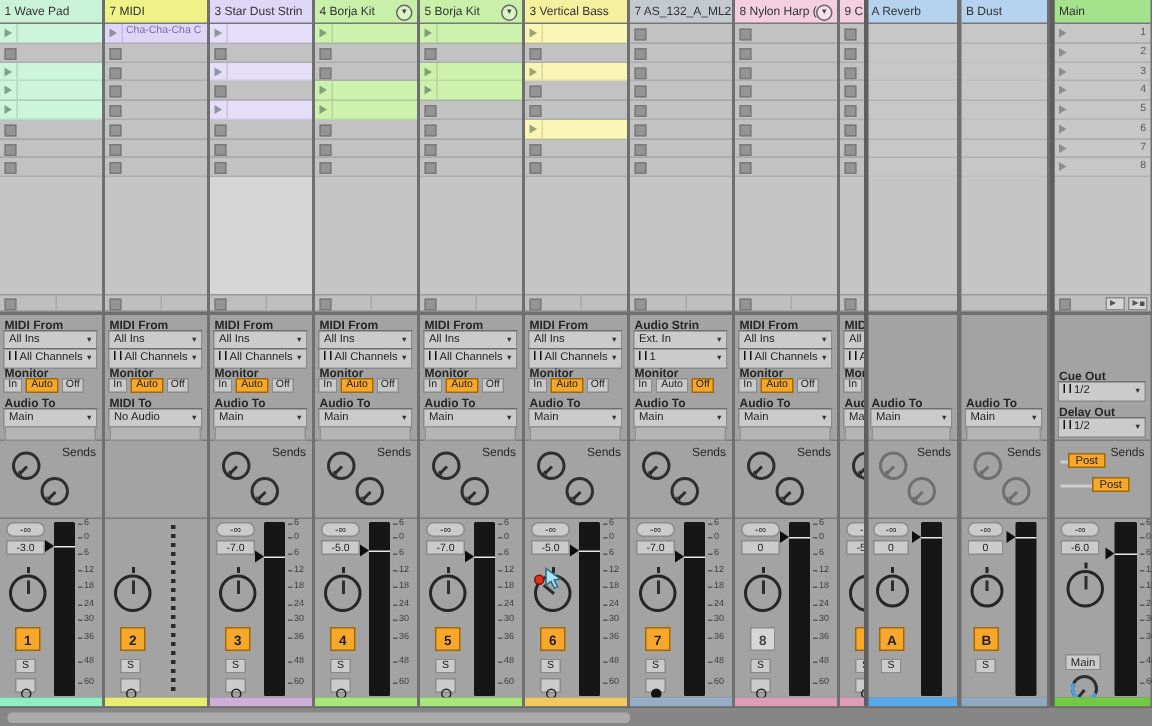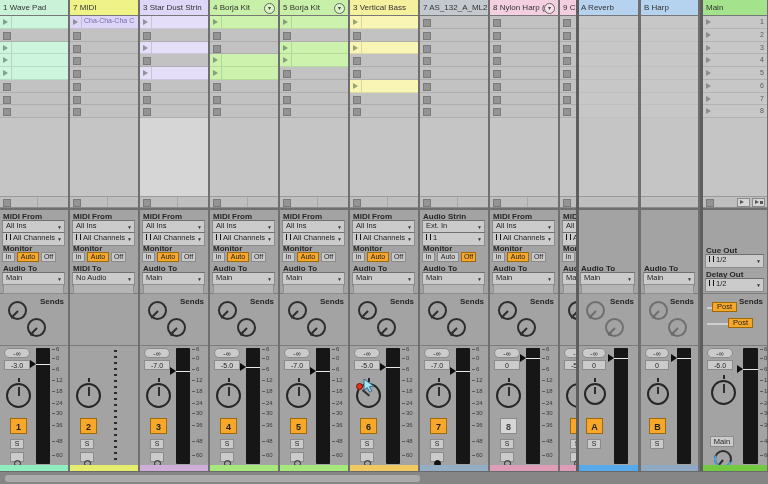--- a/index.html
+++ b/index.html
@@ -45,21 +45,21 @@
   .dd{position:absolute;left:2px;right:3px;height:14px;background:#cbcbcb;border:1px solid #8b8b8b;
       border-top-color:#6f6f6f;font-size:7.5px;line-height:9px;color:#1d1d1d;white-space:nowrap;overflow:hidden;padding-left:3px;box-sizing:border-box;}
   .caret{position:absolute;right:2px;top:2px;font-size:5px;color:#333;}
   .stico{display:inline-block;width:3px;height:6px;border-left:1.5px solid #111;border-right:1.5px solid #111;margin-right:2px;}
   .monrow{position:absolute;left:2px;height:10px;}
   .mbtn{position:absolute;top:0;height:10px;background:#c9c9c9;border:1px solid #8b8b8b;box-sizing:border-box;
         font-size:7px;line-height:8px;text-align:center;color:#222;}
   .mbtn.on{background:#f7a82a;border-color:#9c6a0a;}
   .rbox{position:absolute;left:3px;right:4px;height:8px;background:#b5b5b5;border:1px solid #909090;}
   
-  .sdlbl{position:absolute;right:4px;top:3px;font-size:8px;font-weight:bold;color:#262626;}
+  .sdlbl{position:absolute;right:4px;top:3px;font-size:8px;font-weight:normal;color:#262626;}
   .knob{position:absolute;width:19px;height:19px;border:2px solid #2e2e2e;border-radius:50%;box-sizing:border-box;}
   .needle{position:absolute;left:calc(50% - 1px);top:calc(50% - 7px);width:2px;height:7px;background:#2e2e2e;transform-origin:bottom center;}
   .klet{position:absolute;left:1px;bottom:-2px;font-size:6px;color:#222;}
   .gray .knob{border-color:#6f6f6f;}.gray .needle{background:#6f6f6f;}.gray .klet{color:#5f5f5f;}
   .postline{position:absolute;height:2px;background:#cfcfcf;}
   .postbtn{position:absolute;width:25px;height:10px;background:#f7a82a;border:1px solid #9c6a0a;box-sizing:border-box;
            font-size:7.5px;line-height:8px;text-align:center;color:#222;}
   
   .peak{position:absolute;left:4px;top:2px;width:26px;height:10px;background:#cbcbcb;border:1px solid #8b8b8b;
         border-radius:5px;font-size:7px;line-height:9px;text-align:center;color:#222;box-sizing:border-box;}
@@ -981,21 +981,21 @@
             <div class="needle" style="top: 2px; height: 7px; transform-origin: center bottom;"></div>
           </div>
           <div class="ptick" style="left: 16px; top: 32px;"></div>
           <div class="act" style="left: 8px; top: 72px; width: 17px; height: 16px; line-height: 16px;">A</div>
           <div class="sbtn" style="left: 9px; top: 93px;">S</div>
         </div>
         <div class="strip" style="background: rgb(88, 169, 234);"></div>
       </div>
       <div class="col" style="left: 641px; width: 57px;">
         <div class="hd" style="background: rgb(181, 211, 238);">
-          <div class="hdtxt">B Harp</div>
+          <div class="hdtxt">B Dust</div>
         </div>
         <div class="slot n" style="top: 16px;"></div>
         <div class="slot n" style="top: 28.75px;"></div>
         <div class="slot n" style="top: 41.5px;"></div>
         <div class="slot n" style="top: 54.25px;"></div>
         <div class="slot n" style="top: 67px;"></div>
         <div class="slot n" style="top: 79.75px;"></div>
         <div class="slot n" style="top: 92.5px;"></div>
         <div class="slot n" style="top: 105.25px;"></div>
         <div class="empty"></div>

